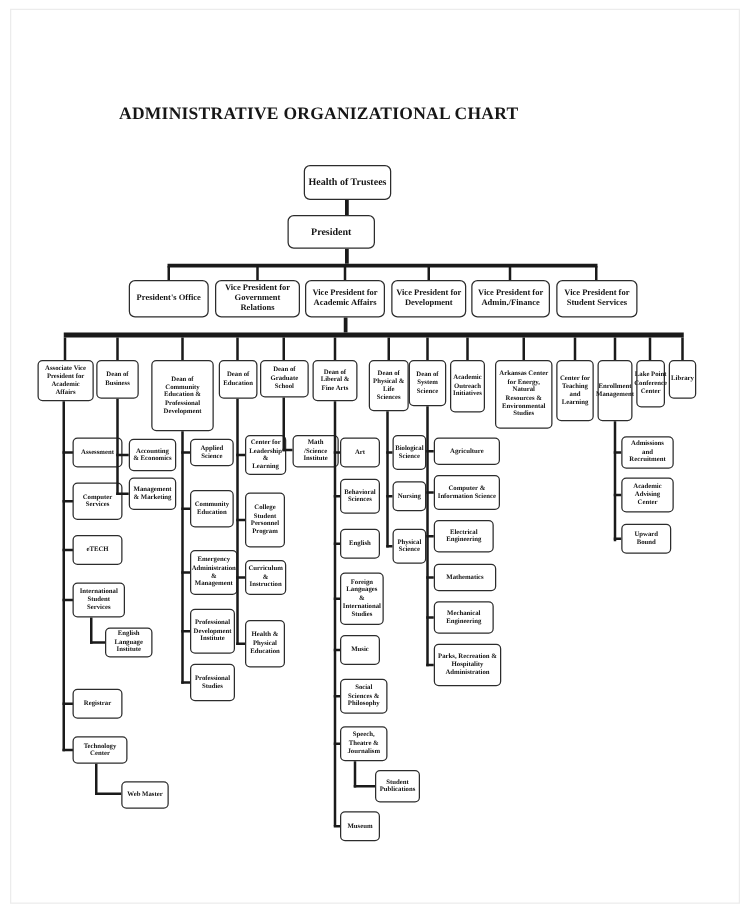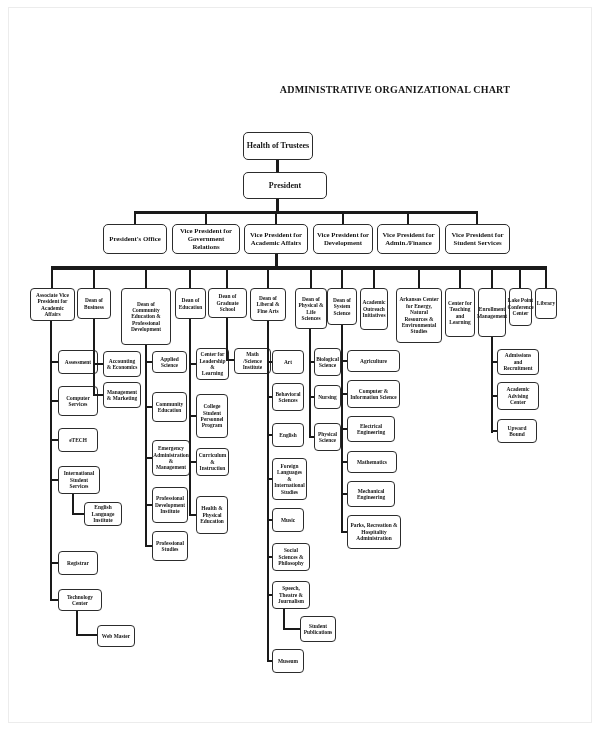--- a/index.html
+++ b/index.html
@@ -4,21 +4,21 @@
 <style>
   html,body { margin:0; padding:0; background:#fff; }
   .page {
     position:relative; width:600px; height:730px; background:#ffffff;
     font-family:"Liberation Serif","DejaVu Serif",serif; overflow:hidden;
   }
   .frame { position:absolute; left:8px; top:7px; right:8px; bottom:7px;
     border:1px solid #ececec; pointer-events:none; }
   .title {
     position:absolute; left:0; top:84px; width:510px; margin:0;
-    text-align:right; font-size:10px; font-weight:bold; color:#161616;
+    text-align:center; font-size:14px; font-weight:bold; color:#161616;
     letter-spacing:0.2px;
   }
   .n {
     position:absolute; box-sizing:border-box; background:#fff;
     border:1.5px solid #2c2c2c; border-radius:5px;
     display:flex; align-items:center; justify-content:center;
     text-align:center; font-weight:bold; color:#141414;
     padding:1px 2px; line-height:1.2;
   }
   .f0 { font-size:8px; }
@@ -54,21 +54,21 @@
   <div class="vl" style="left:310px;top:270px;width:2px;height:18px"></div>
   <div class="vl" style="left:341px;top:270px;width:2px;height:18px"></div>
   <div class="vl" style="left:373px;top:270px;width:2px;height:18px"></div>
   <div class="vl" style="left:418px;top:270px;width:2px;height:18px"></div>
   <div class="vl" style="left:459px;top:270px;width:2px;height:18px"></div>
   <div class="vl" style="left:491px;top:270px;width:2px;height:18px"></div>
   <div class="vl" style="left:519px;top:270px;width:2px;height:18px"></div>
   <div class="vl" style="left:545px;top:270px;width:2px;height:18px"></div>
 
   <div class="n f0" style="left:243px;top:132px;width:70px;height:28px">Health of Trustees</div>
-  <div class="n f0" style="left:243px;top:172px;width:84px;height:27px">President</div>
+  <div class="n f0" style="left:230px;top:172px;width:70px;height:27px">President</div>
 
   <div class="n f1" style="left:103px;top:224px;width:64px;height:30px">President's Office</div>
   <div class="n f1" style="left:172px;top:224px;width:68px;height:30px">Vice President for Government Relations</div>
   <div class="n f1" style="left:244px;top:224px;width:64px;height:30px">Vice President for Academic Affairs</div>
   <div class="n f1" style="left:313px;top:224px;width:60px;height:30px">Vice President for Development</div>
   <div class="n f1" style="left:377px;top:224px;width:63px;height:30px">Vice President for Admin./Finance</div>
   <div class="n f1" style="left:445px;top:224px;width:65px;height:30px">Vice President for Student Services</div>
 
   <div class="n f2" style="left:30px;top:288px;width:45px;height:33px">Associate Vice President for Academic Affairs</div>
   <div class="n f2" style="left:77px;top:288px;width:34px;height:31px">Dean of Business</div>

